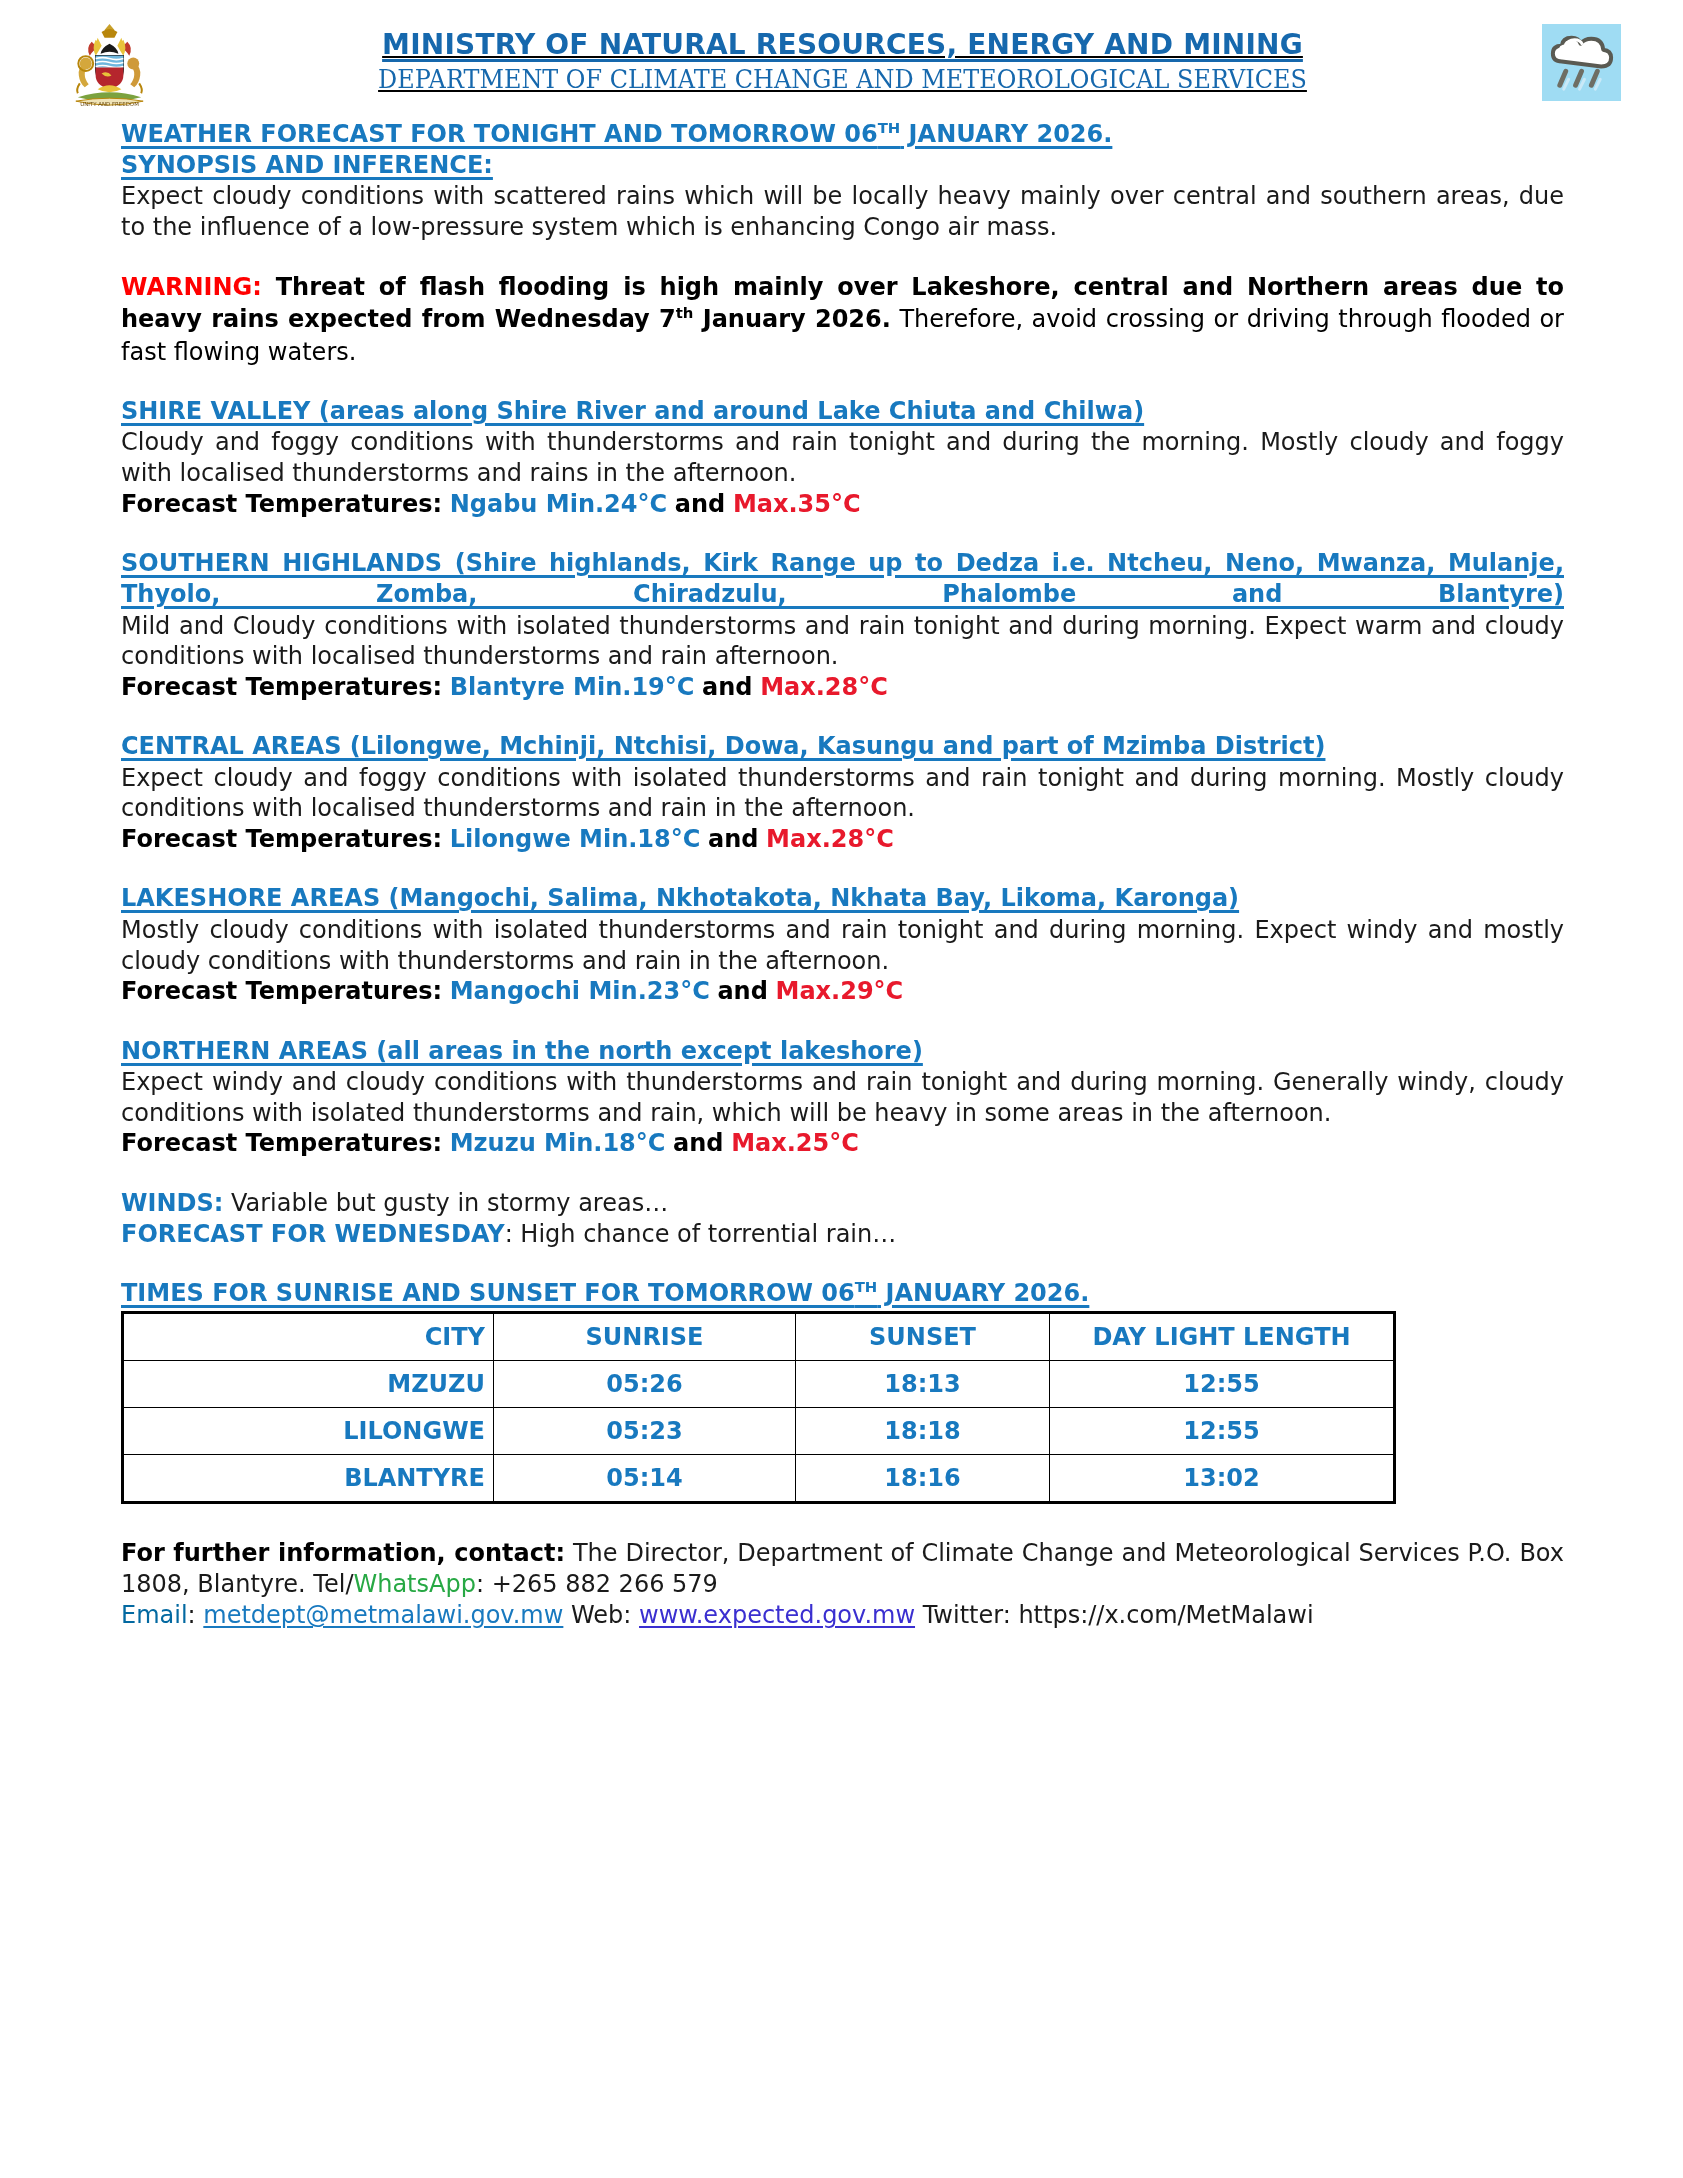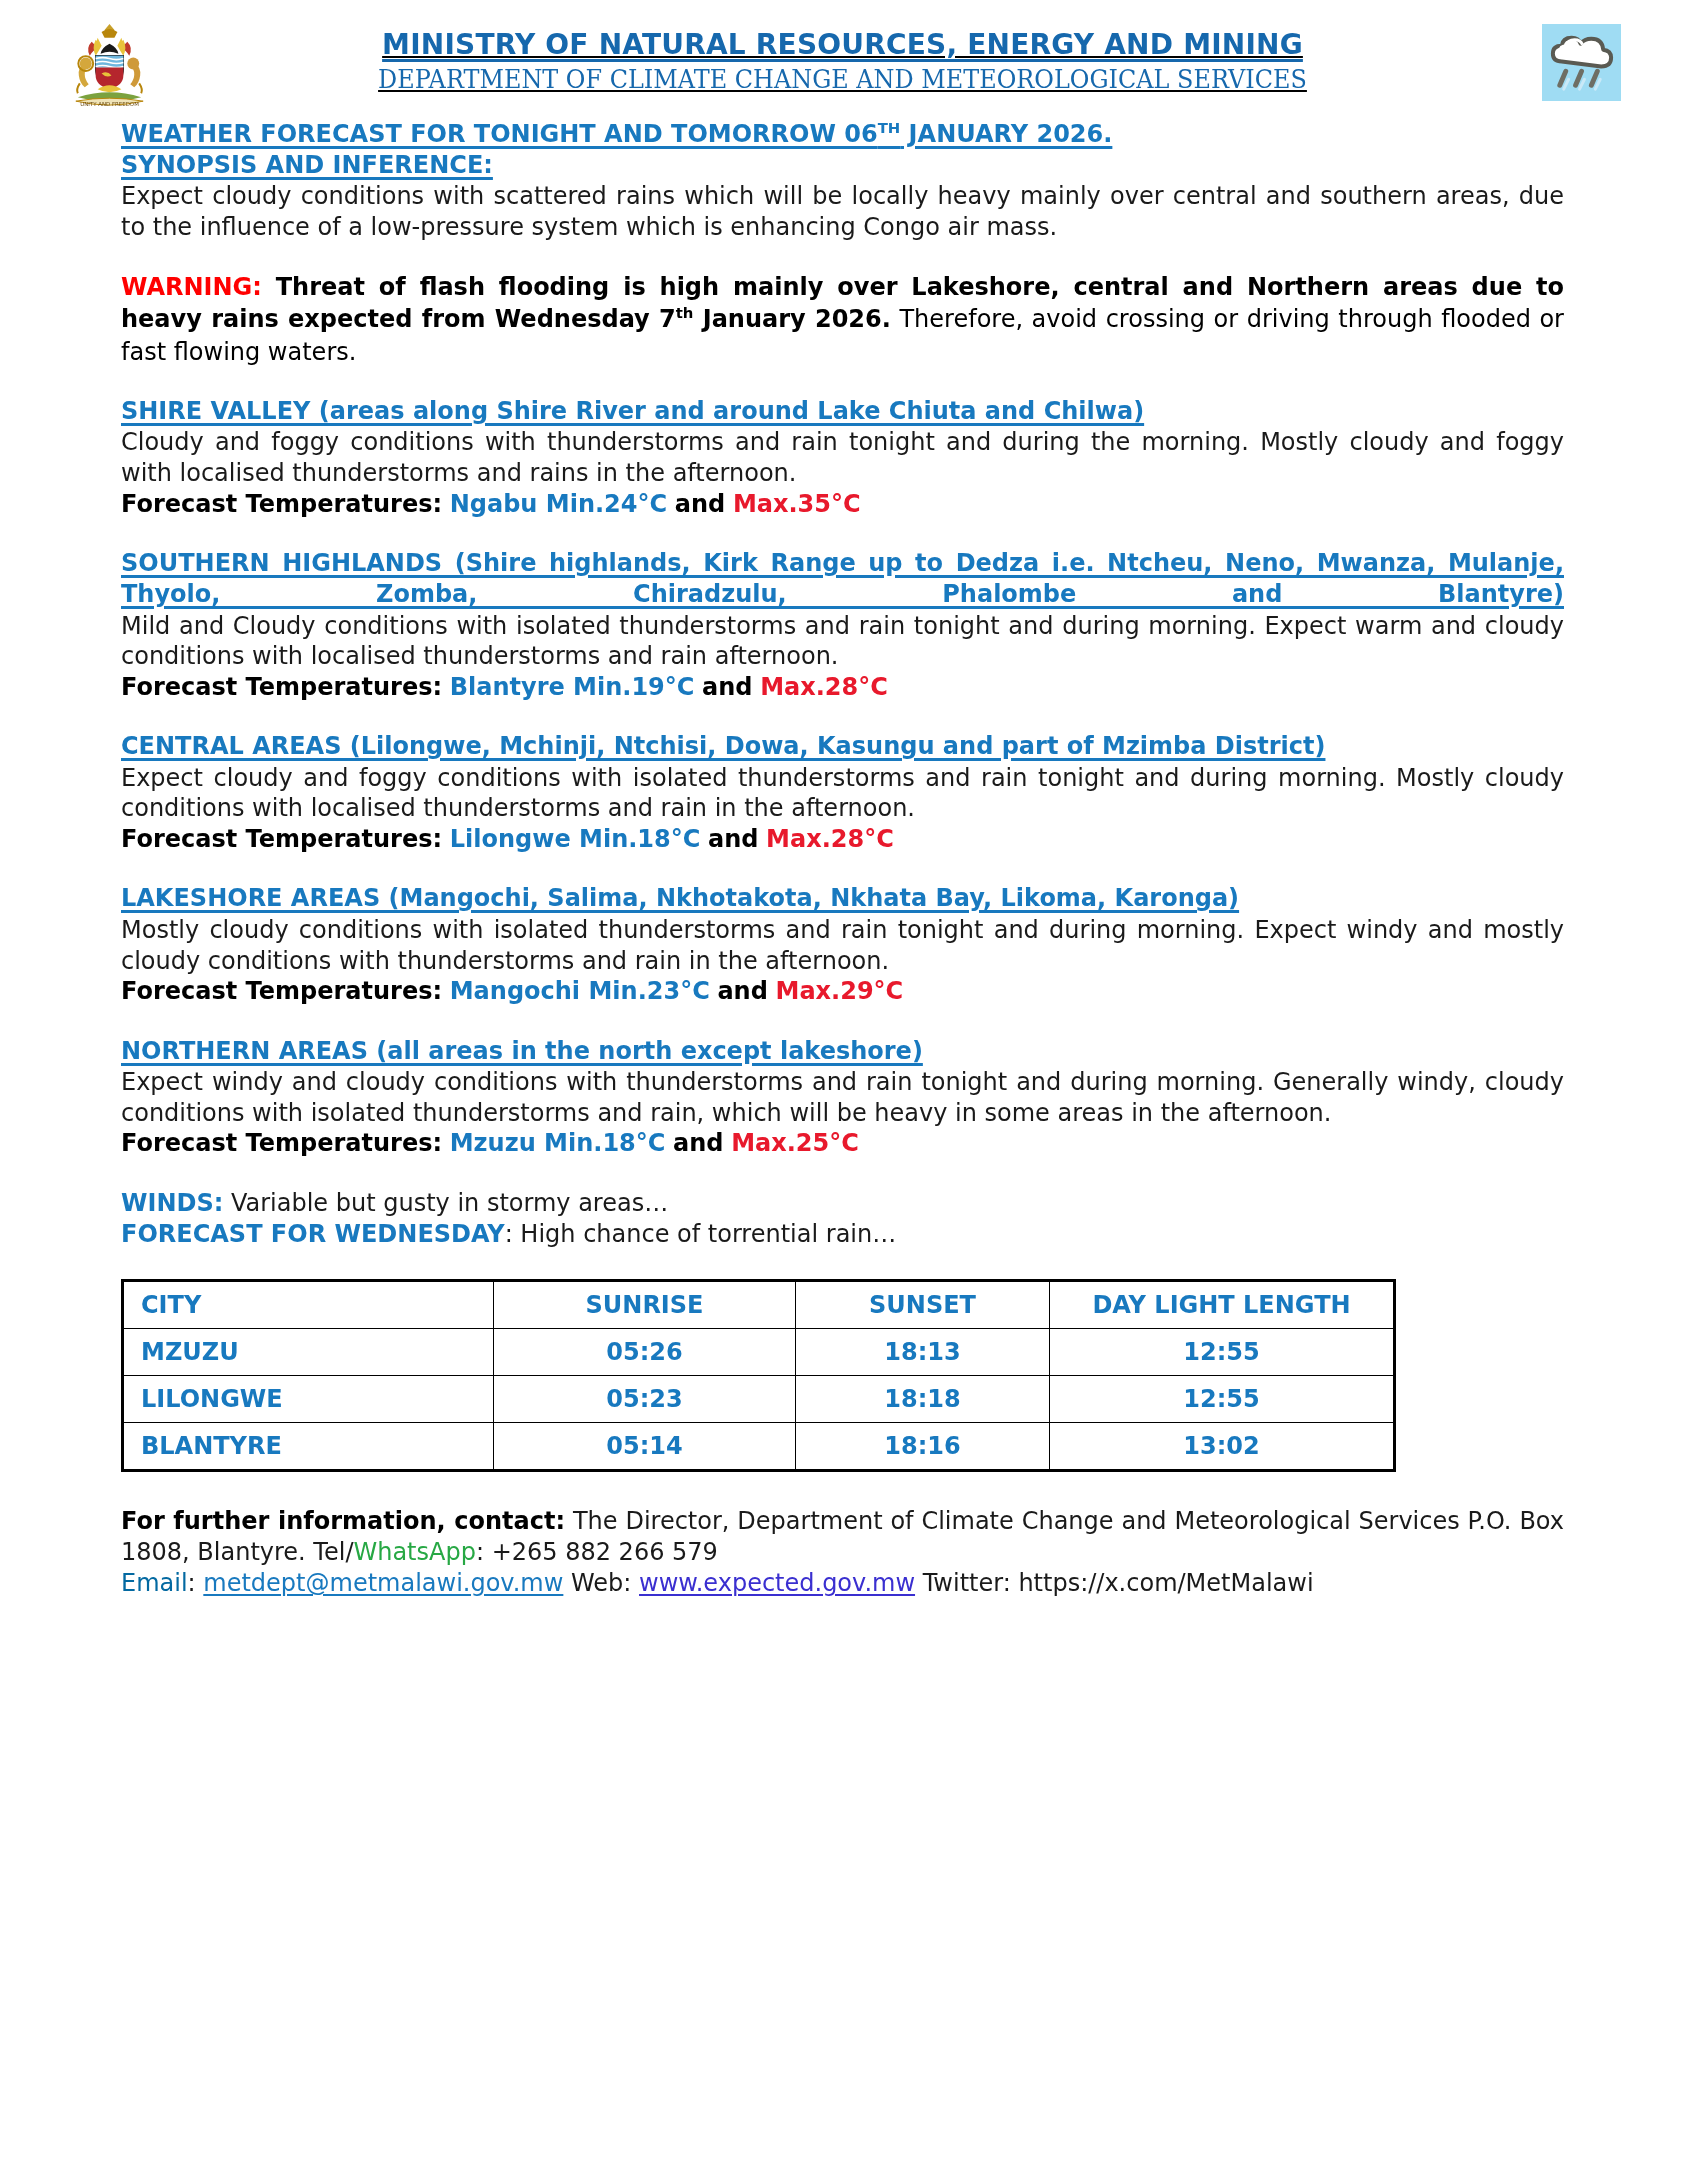--- a/index.html
+++ b/index.html
@@ -159,22 +159,22 @@
     border: 1.5px solid #000;
     height: 42px;
     padding: 2px 8px;
     font-size: 24px;
     font-weight: bold;
     color: #1879bf;
     text-align: center;
     vertical-align: middle;
   }
   table.sun td.city {
-    text-align: left;
-    padding-left: 17px;
+    text-align: right;
+    padding-left: 26px;
   }
   table.sun col.c0 { width: 371px; }
   table.sun col.c1 { width: 302px; }
   table.sun col.c2 { width: 254px; }
   table.sun col.c3 { width: 345px; }
 
   
   .footer {
     font-size: 24px;
     line-height: 1.3;
@@ -325,20 +325,21 @@
   <p class="body-text">Expect windy and cloudy conditions with thunderstorms and rain tonight and during morning. Generally windy, cloudy conditions with isolated thunderstorms and rain, which will be heavy in some areas in the afternoon.</p>
   <p class="temps"><span class="lbl">Forecast Temperatures:</span> <span class="min">Mzuzu Min.18°C</span> <span class="and">and</span> <span class="max">Max.25°C</span></p>
 
   <div class="spacer-md"></div>
 
   <p class="winds-line"><span class="k">WINDS:</span><span class="v">  Variable but gusty in stormy areas…</span></p>
   <p class="wed-line"><span class="k">FORECAST FOR WEDNESDAY</span><span class="v">: High chance of torrential rain…</span></p>
 
   <div class="spacer-md"></div>
 
+  <div class="table-title"><span>TIMES FOR SUNRISE AND SUNSET FOR TOMORROW 06</span><sup>TH</sup><span> JANUARY 2026.</span></div>
 
   <table class="sun">
     <colgroup>
       <col class="c0">
         <col class="c1">
         <col class="c2">
         <col class="c3">
     </colgroup>
     <tbody>
       <tr>

